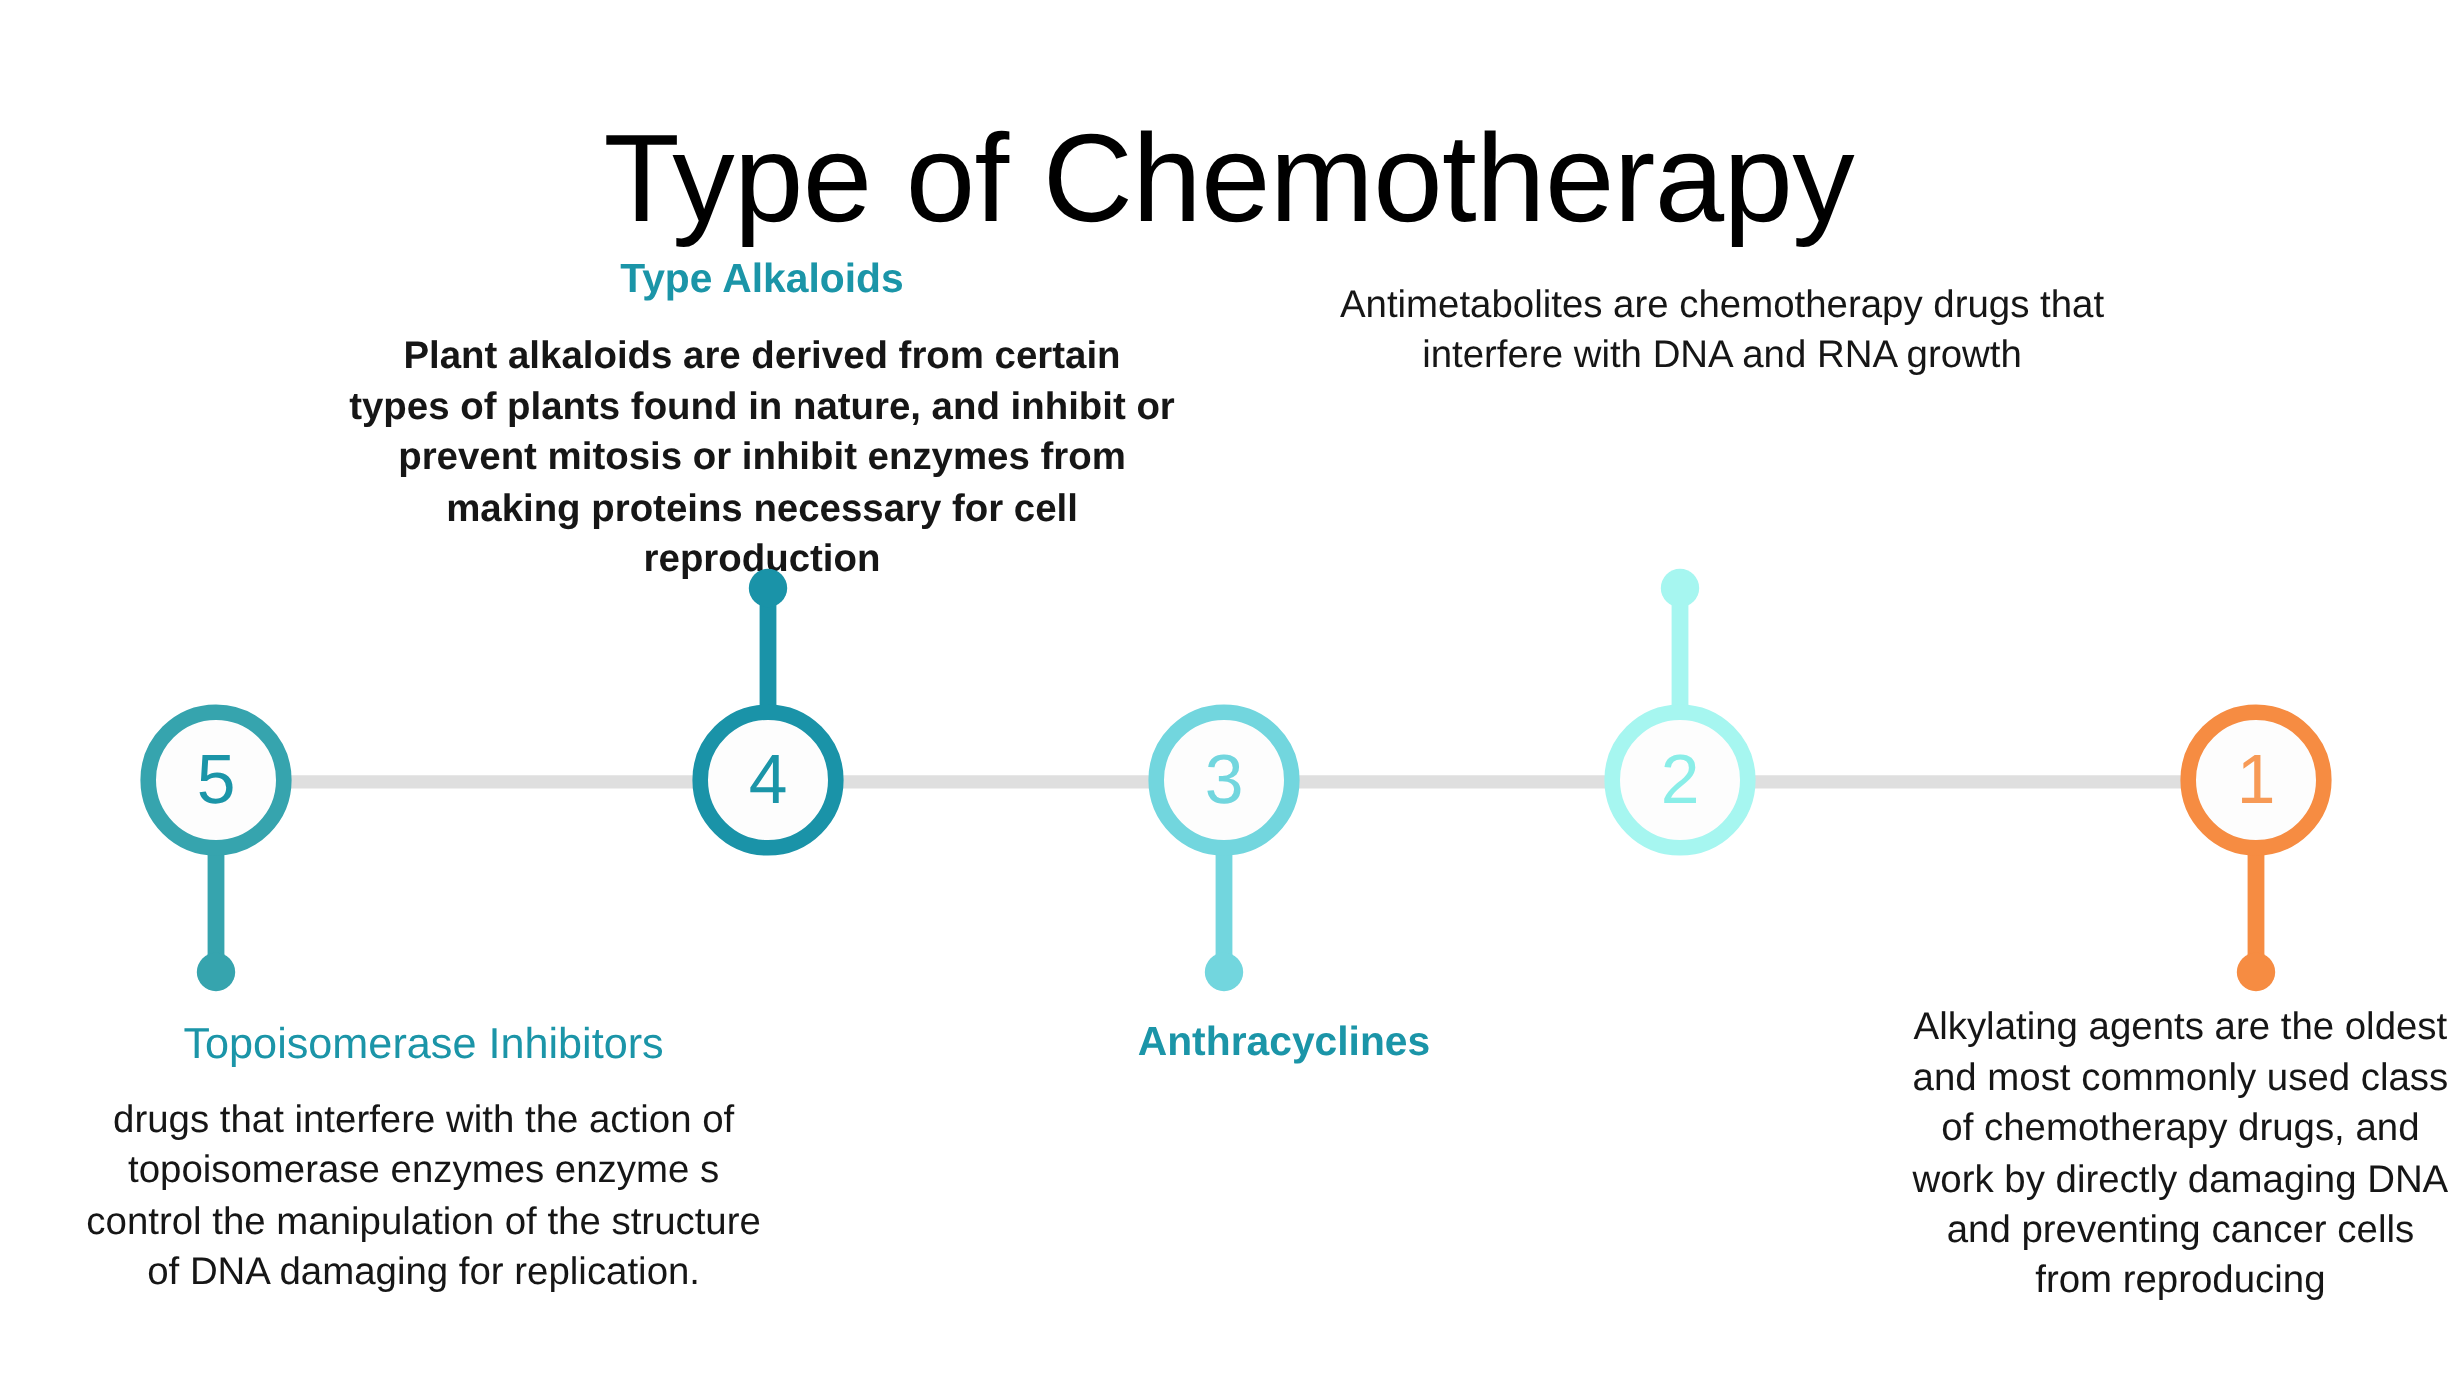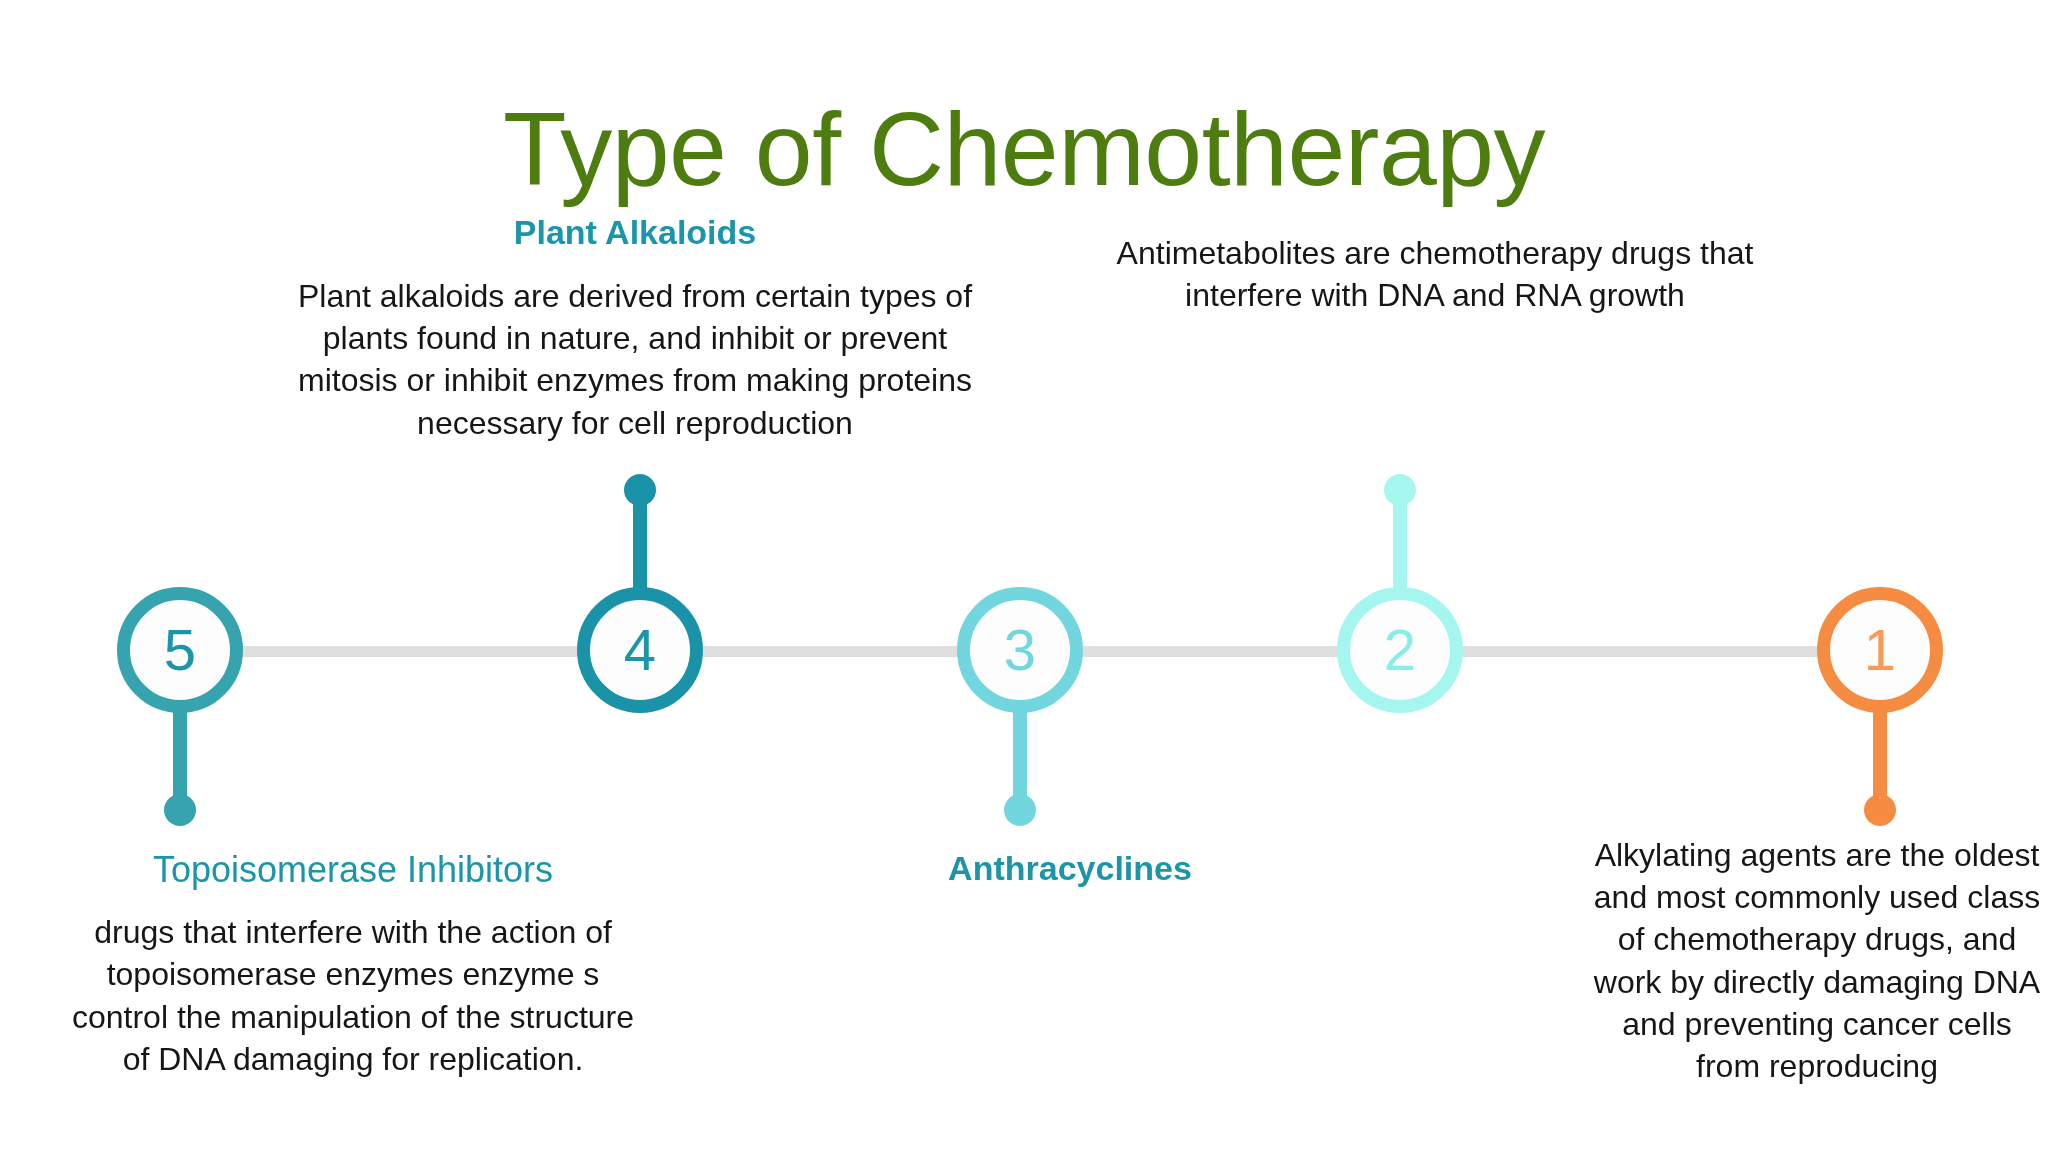--- a/index.html
+++ b/index.html
@@ -20,21 +20,21 @@
   
   #page-title {
     position: absolute;
     top: 20px;
     left: 0;
     width: 2048px;
     text-align: center;
     font-size: 104px;
     font-weight: 400;
     line-height: 1.15;
-    color: #4d7c0f;
+    color: #000000;
     letter-spacing: -0.5px;
     white-space: nowrap;
   }
 
   
   #timeline-line {
     position: absolute;
     left: 180px;
     top: 646px;
     width: 1700px;
@@ -115,21 +115,21 @@
   .block-body {
     font-size: 32px;
     font-weight: 400;
     color: #161616;
     line-height: 1.32;
     margin: 0;
   }
 
   
   #block-plant-alkaloids     { left: 290px;  top: 212px; width: 690px; }
-  #block-plant-alkaloids .block-body { margin-top: 22px; }
+  #block-plant-alkaloids .block-body { margin-top: 22px; font-weight: bold; }
 
   #block-antimetabolites     { left: 1085px; top: 205px; width: 700px; }
   #block-antimetabolites .block-body { margin-top: 27px; }
 
   #block-topoisomerase       { left: 68px;   top: 848px; width: 570px; }
   #block-topoisomerase .block-body { margin-top: 20px; }
 
   #block-anthracyclines      { left: 830px;  top: 848px; width: 480px; }
   #block-anthracyclines .block-body { margin-top: 58px; }
 
@@ -187,21 +187,21 @@
   <div class="stem down" style="height:110px;">
     <div class="stem-bar" style="background:#f68c42;"></div>
     <div class="stem-dot" style="background:#f68c42;"></div>
   </div>
   <div class="ring" style="border-color:#f68c42;">
     <span class="ring-number" style="color:#f79a56;">1</span>
   </div>
 </div>
 
 <div class="block" id="block-plant-alkaloids">
-  <p class="block-heading">Plant Alkaloids</p>
+  <p class="block-heading">Type Alkaloids</p>
   <p class="block-body">Plant alkaloids are derived from certain types of plants found in nature, and inhibit or prevent mitosis or inhibit enzymes from making proteins necessary for cell reproduction</p>
 </div>
 
 <div class="block" id="block-antimetabolites">
   <p class="block-body">Antimetabolites are chemotherapy drugs that interfere with DNA and RNA growth</p>
 </div>
 
 <div class="block" id="block-topoisomerase">
   <p class="block-heading thin">Topoisomerase Inhibitors</p>
   <p class="block-body">drugs that interfere with the action of topoisomerase enzymes enzyme s control the manipulation of the structure of DNA damaging for replication.</p>

